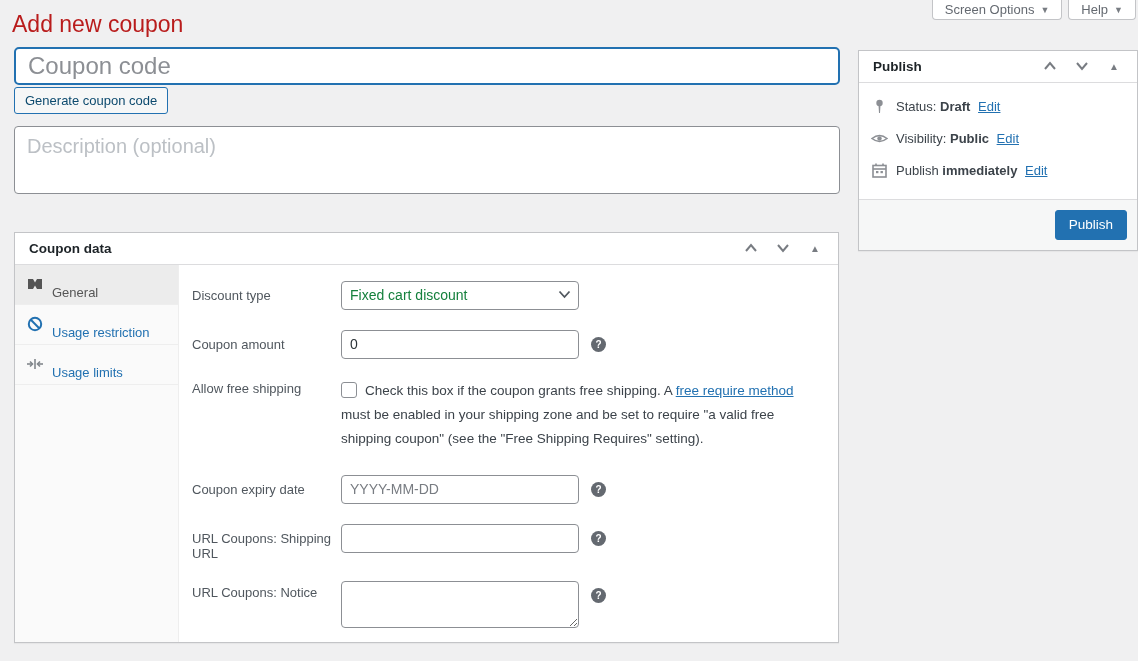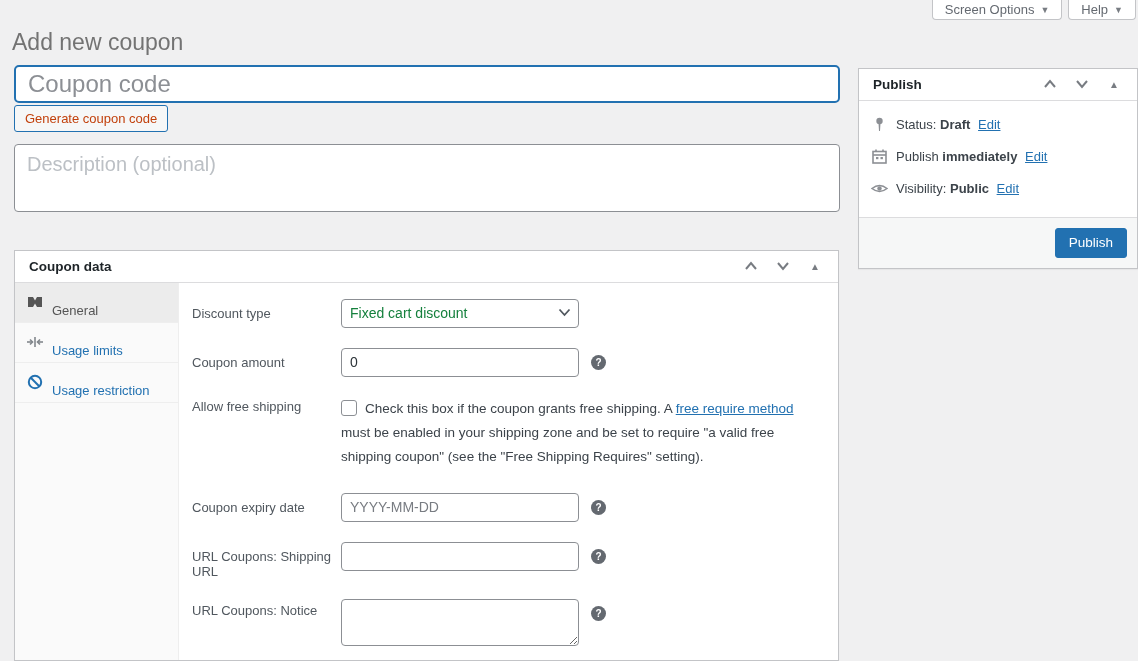--- a/index.html
+++ b/index.html
@@ -14,37 +14,37 @@
   
   .top-tabs { position:absolute; top:0; right:2px; display:flex; gap:6px; z-index:5; }
   .screen-tab {
     background:#fff; border:1px solid #c3c4c7; border-top:none;
     border-radius:0 0 4px 4px; height:20px; padding:0 12px;
     display:flex; align-items:center; gap:6px; color:#646970; cursor:pointer;
   }
   .screen-tab .tri { font-size:9px; color:#787c82; }
 
   
-  .page-title { padding:29px 0 8px 12px; font-size:23px; font-weight:400; color:#737373; line-height:1.2; }
+  .page-title { padding:11px 0 8px 12px; font-size:23px; font-weight:400; color:#b91c1c; line-height:1.2; }
 
   
   .layout { display:flex; padding-left:14px; gap:18px; align-items:flex-start; }
   .col-main { width:826px; flex:0 0 826px; }
   .col-side { width:280px; flex:0 0 280px; margin-top:3px; }
 
   
   .coupon-code-input {
     width:826px; height:38px; border:2px solid #2271b1; border-radius:5px;
     font-size:24px; padding:0 12px; color:#1d2327; outline:none; background:#fff;
     font-family:inherit;
   }
   .coupon-code-input::placeholder { color:#8c8f94; opacity:1; }
 
   .generate-btn {
-    margin-top:2px; background:#f6f7f7; border:1px solid #2271b1; color:#c2410c;
+    margin-top:2px; background:#f6f7f7; border:1px solid #2271b1; color:#0c4a6e;
     border-radius:3px; padding:5px 10px; font-size:13px; cursor:pointer; font-family:inherit;
   }
 
   .description-area {
     margin-top:12px; width:826px; height:68px; border:1px solid #8c8f94; border-radius:4px;
     font-size:20px; padding:8px 12px; color:#1d2327; background:#fff; resize:none;
     font-family:inherit;
   }
   .description-area::placeholder { color:#bcc0c5; opacity:1; }
 
@@ -188,37 +188,37 @@
             <span class="wc-tab-icon">
               <svg width="16" height="16" viewBox="0 0 16 16">
                 <path d="M1 3 L6 3 L8 6.5 L10 3 L15 3 L15 13 L10 13 L8 9.5 L6 13 L1 13 Z" fill="#555"></path>
               </svg>
             </span>
             <span class="wc-tab-label">General</span>
           </li>
           <li class="wc-tab">
             <span class="wc-tab-icon">
               <svg width="16" height="16" viewBox="0 0 16 16">
+                <circle cx="8" cy="8" r="6.2" fill="none" stroke="#2271b1" stroke-width="2"></circle>
+                <line x1="3.8" y1="3.8" x2="12.2" y2="12.2" stroke="#2271b1" stroke-width="2"></line>
+              </svg>
+            </span>
+            <span class="wc-tab-label">Usage restriction</span>
+          </li>
+          <li class="wc-tab">
+            <span class="wc-tab-icon">
+              <svg width="16" height="16" viewBox="0 0 16 16">
                 <line x1="8" y1="3" x2="8" y2="13" stroke="#82878c" stroke-width="1.6"></line>
                 <line x1="0" y1="8" x2="5.5" y2="8" stroke="#82878c" stroke-width="1.6"></line>
                 <polyline points="3,5.5 5.5,8 3,10.5" fill="none" stroke="#82878c" stroke-width="1.6"></polyline>
                 <line x1="16" y1="8" x2="10.5" y2="8" stroke="#82878c" stroke-width="1.6"></line>
                 <polyline points="13,5.5 10.5,8 13,10.5" fill="none" stroke="#82878c" stroke-width="1.6"></polyline>
               </svg>
             </span>
             <span class="wc-tab-label">Usage limits</span>
-          </li>
-          <li class="wc-tab">
-            <span class="wc-tab-icon">
-              <svg width="16" height="16" viewBox="0 0 16 16">
-                <circle cx="8" cy="8" r="6.2" fill="none" stroke="#2271b1" stroke-width="2"></circle>
-                <line x1="3.8" y1="3.8" x2="12.2" y2="12.2" stroke="#2271b1" stroke-width="2"></line>
-              </svg>
-            </span>
-            <span class="wc-tab-label">Usage restriction</span>
           </li>
         </ul>
 
         <div class="cd-panel">
 
           <div class="form-row">
             <span class="form-label">Discount type</span>
             <span class="field-wrap">
               <span class="wc-select-wrap">
                 <select class="wc-select">
@@ -307,48 +307,48 @@
           <span>
             <span>Status:</span>
             <span class="pub-bold">Draft</span>
             <a class="edit-link">Edit</a>
           </span>
         </div>
 
         <div class="pub-row">
           <span class="pub-icon">
             <svg width="17" height="17" viewBox="0 0 17 17">
+              <path d="M1 8.5 Q8.5 2.5 16 8.5 Q8.5 14.5 1 8.5 Z" fill="none" stroke="#8c8f94" stroke-width="1.6"></path>
+              <circle cx="8.5" cy="8.5" r="2.2" fill="#8c8f94"></circle>
+            </svg>
+          </span>
+          <span>
+            <span>Visibility:</span>
+            <span class="pub-bold">Public</span>
+            <a class="edit-link">Edit</a>
+          </span>
+        </div>
+
+        <div class="pub-row">
+          <span class="pub-icon">
+            <svg width="17" height="17" viewBox="0 0 17 17">
               <rect x="2" y="3.5" width="13" height="11.5" fill="none" stroke="#8c8f94" stroke-width="1.6"></rect>
               <line x1="2" y1="7" x2="15" y2="7" stroke="#8c8f94" stroke-width="1.6"></line>
               <line x1="5" y1="1.5" x2="5" y2="4" stroke="#8c8f94" stroke-width="1.6"></line>
               <line x1="12" y1="1.5" x2="12" y2="4" stroke="#8c8f94" stroke-width="1.6"></line>
               <rect x="5" y="9" width="2.4" height="2.2" fill="#8c8f94"></rect>
               <rect x="9.5" y="9" width="2.4" height="2.2" fill="#8c8f94"></rect>
             </svg>
           </span>
           <span>
             <span>Publish</span>
             <span class="pub-bold">immediately</span>
             <a class="edit-link">Edit</a>
           </span>
         </div>
-
-        <div class="pub-row">
-          <span class="pub-icon">
-            <svg width="17" height="17" viewBox="0 0 17 17">
-              <path d="M1 8.5 Q8.5 2.5 16 8.5 Q8.5 14.5 1 8.5 Z" fill="none" stroke="#8c8f94" stroke-width="1.6"></path>
-              <circle cx="8.5" cy="8.5" r="2.2" fill="#8c8f94"></circle>
-            </svg>
-          </span>
-          <span>
-            <span>Visibility:</span>
-            <span class="pub-bold">Public</span>
-            <a class="edit-link">Edit</a>
-          </span>
-        </div>
       </div>
 
       <div class="pub-footer">
         <button class="publish-btn">Publish</button>
       </div>
     </div>
   </div>
 </div>
 
 </body></html>

